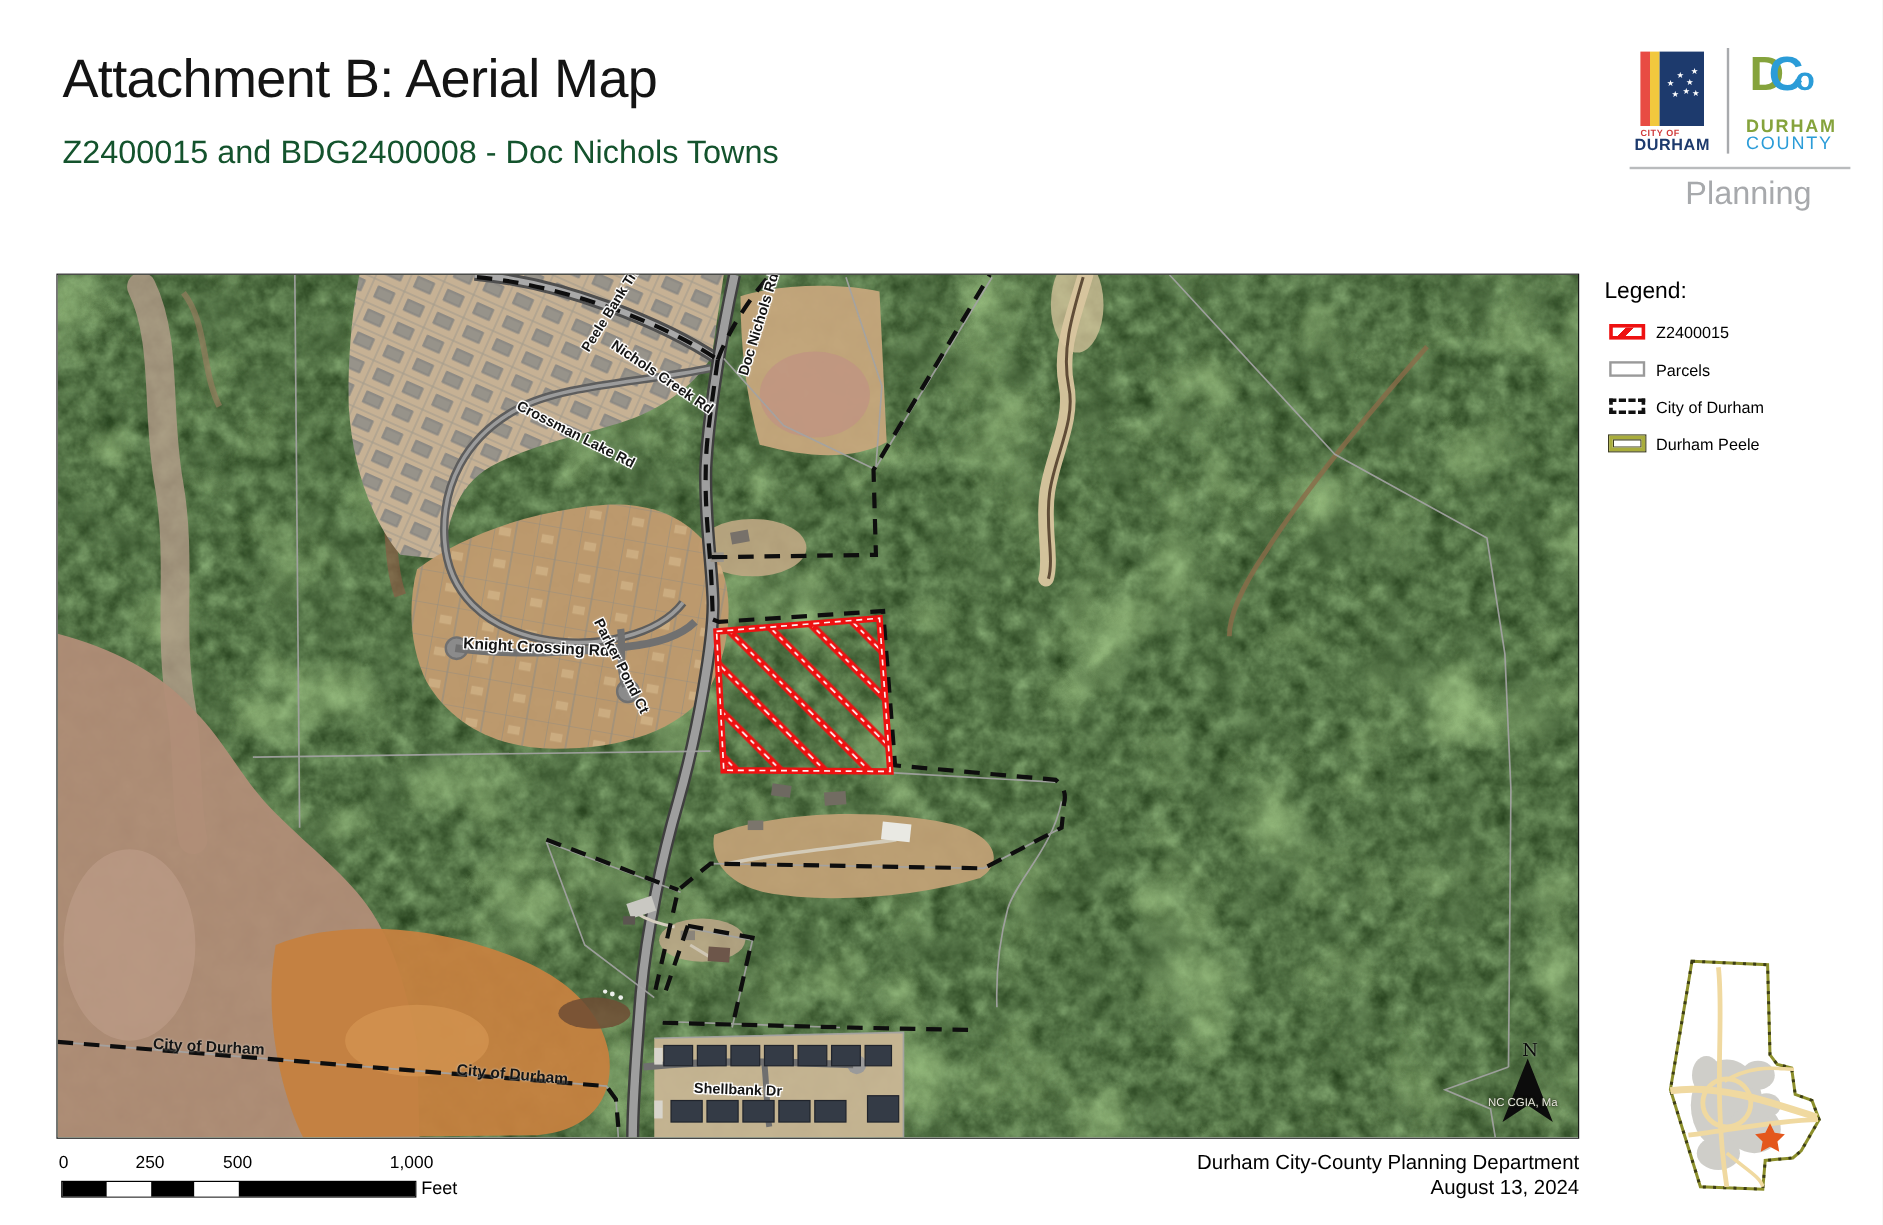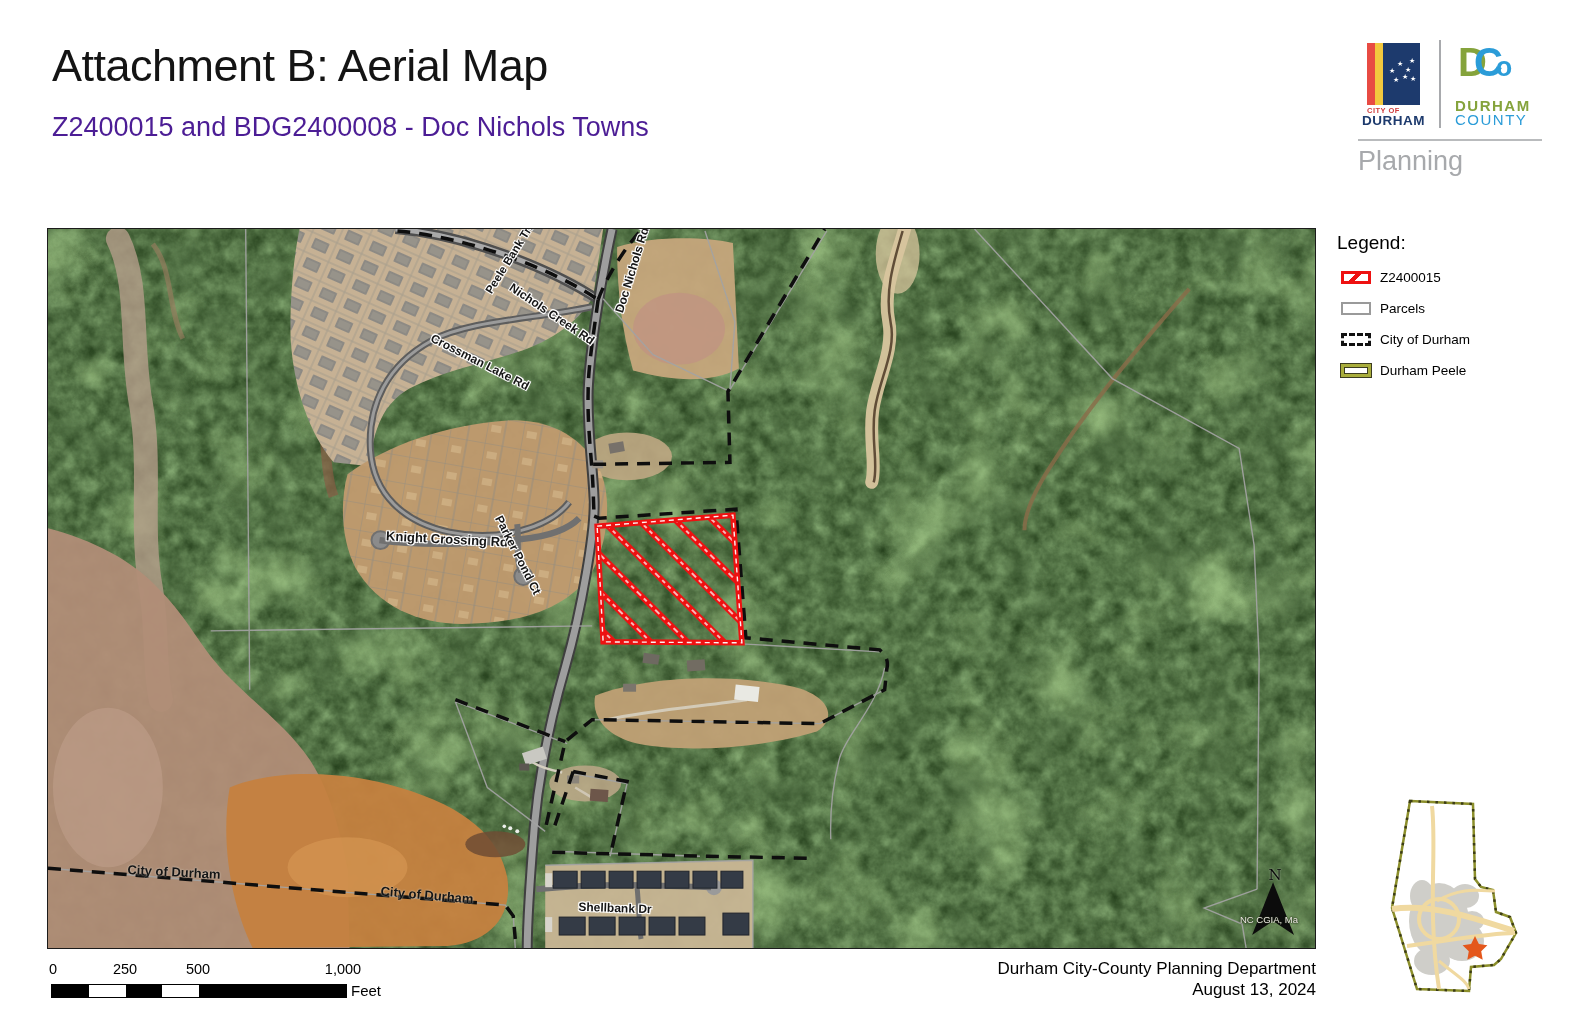--- a/index.html
+++ b/index.html
@@ -1,41 +1,41 @@
 <!DOCTYPE html>
 <html><head>
 <meta charset="utf-8">
 <style>
   html,body{margin:0;padding:0;background:#fff;}
   .page{position:relative;width:1542px;height:1021px;background:#fff;overflow:hidden;
         font-family:"Liberation Sans", sans-serif;color:#111;}
   
   .title{position:absolute;left:52px;top:40px;font-size:45px;font-weight:400;letter-spacing:-0.5px;color:#141414;}
-  .subtitle{position:absolute;left:52px;top:112px;font-size:27px;font-weight:400;color:#4c1d95;}
+  .subtitle{position:absolute;left:52px;top:112px;font-size:27px;font-weight:400;color:#14532d;}
   
   .flag{position:absolute;left:1367px;top:43px;width:53px;height:62px;display:flex;}
   .flag .st-red{width:8px;background:#e84b43;}
   .flag .st-yel{width:8px;background:#f2c83e;}
   .flag .st-navy{flex:1;background:#1d3a6d;position:relative;}
   .flag .star{position:absolute;color:#fff;font-size:7px;line-height:7px;}
   .city-top{position:absolute;left:1367px;top:106px;width:53px;font-size:7.5px;font-weight:700;color:#d03c3c;letter-spacing:.5px;}
   .city-name{position:absolute;left:1357px;top:113px;width:73px;text-align:center;font-size:13.5px;font-weight:800;color:#1d3a6d;letter-spacing:.5px;}
   .logo-divider{position:absolute;left:1439px;top:40px;width:2px;height:88px;background:#a8aaad;}
   .dco{position:absolute;left:1458px;top:40px;width:100px;height:56px;font-weight:700;}
   .dco .d{font-size:40px;color:#85a33c;}
   .dco .c{font-size:40px;color:#2b9cd8;margin-left:-13px;}
   .dco .o{font-size:27px;color:#2b9cd8;margin-left:-7px;}
   .county-l1{position:absolute;left:1455px;top:97px;font-size:15px;font-weight:800;color:#85a33c;letter-spacing:1.5px;}
   .county-l2{position:absolute;left:1455px;top:111px;font-size:15px;font-weight:400;color:#2b9cd8;letter-spacing:1.5px;}
   .logo-hr{position:absolute;left:1358px;top:139px;width:198px;height:2px;background:#b9bbbd;}
-  .dept{position:absolute;left:1358px;top:146px;width:198px;font-size:27px;color:#a7a9ac;}
+  .dept{position:absolute;left:1358px;top:146px;width:198px;text-align:center;font-size:27px;color:#a7a9ac;}
   
   .legend{position:absolute;left:1337px;top:232px;width:220px;}
   .legend-title{font-size:19px;color:#000;margin-bottom:7px;}
-  .legend-row{display:flex;align-items:center;gap:9px;margin:16px 0 10px 4px;}
+  .legend-row{display:flex;gap:9px;margin:16px 0 10px 4px;}
   .legend-row .lab{font-size:13.5px;color:#000;}
   .sw{width:30px;height:13px;background:#fff;box-sizing:border-box;flex:0 0 auto;}
   .sw-z{border:3px solid #ee1111;background:linear-gradient(135deg,#fff 0 36%,#ee1111 36% 58%,#fff 58% 100%);}
   .sw-parcel{border:2px solid #9a9a9a;}
   .sw-city{border:3px dashed #111;}
   .sw-county{border:3px solid #a9ad3c;box-shadow:inset 0 0 0 1px #3c3c20, 0 0 0 1px #3c3c20;}
   
   .map{position:absolute;left:47px;top:228px;width:1267px;height:719px;border:1px solid #1b1b1b;overflow:hidden;}
   .map svg.base{position:absolute;left:0;top:0;}
   .maplab{position:absolute;white-space:nowrap;font-size:12px;font-weight:700;color:#151515;

